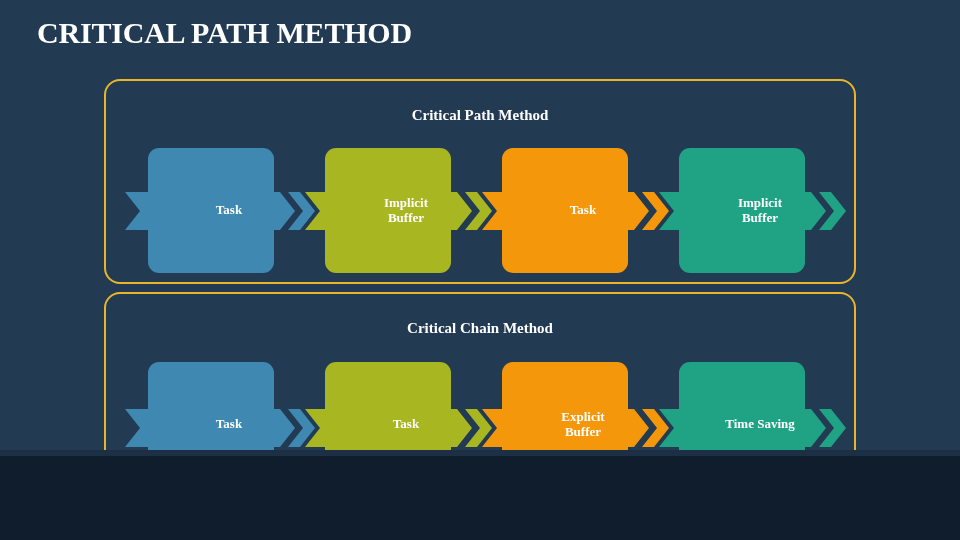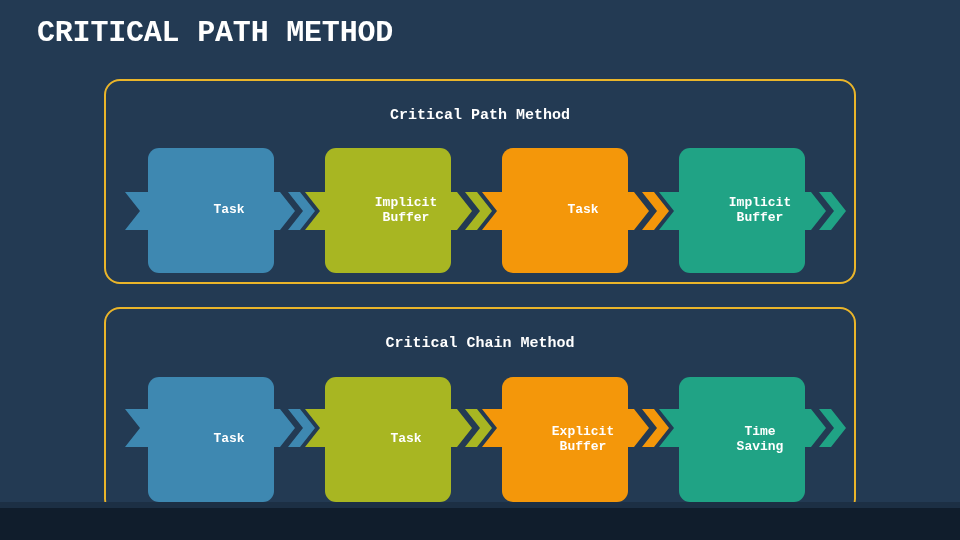--- a/index.html
+++ b/index.html
@@ -1,32 +1,32 @@
 <!DOCTYPE html>
 <html><head>
 <meta charset="utf-8">
 <style>
   html,body{margin:0;padding:0;background:#101d2c;}
   .slide{
-    position:relative;width:960px;height:508px;overflow:hidden;
-    font-family:Liberation Mono, monospace;
+    position:relative;width:960px;height:456px;overflow:hidden;
+    font-family:Liberation Serif, serif;
     background:#233A53;
   }
   .slide-title{
     position:absolute;left:37px;top:16px;
     font-size:30px;font-weight:bold;letter-spacing:-0.2px;
     color:#FFFFFF;white-space:nowrap;
   }
   .panel{
     position:absolute;left:104px;width:752px;
     border:2px solid #EAB52A;border-radius:16px;
     box-sizing:border-box;
   }
   .panel-1{top:79px;height:205px;}
-  .panel-2{top:307px;height:208px;}
+  .panel-2{top:292px;height:208px;}
   .panel-title{
     position:absolute;top:26px;left:0;right:0;
     text-align:center;font-size:15px;font-weight:bold;color:#FFFFFF;
   }
   .arrow-layer{
     position:absolute;left:0;top:0;width:960px;height:540px;
     z-index:1;pointer-events:none;
   }
   .box{
     position:absolute;width:126px;height:125px;border-radius:11px;

